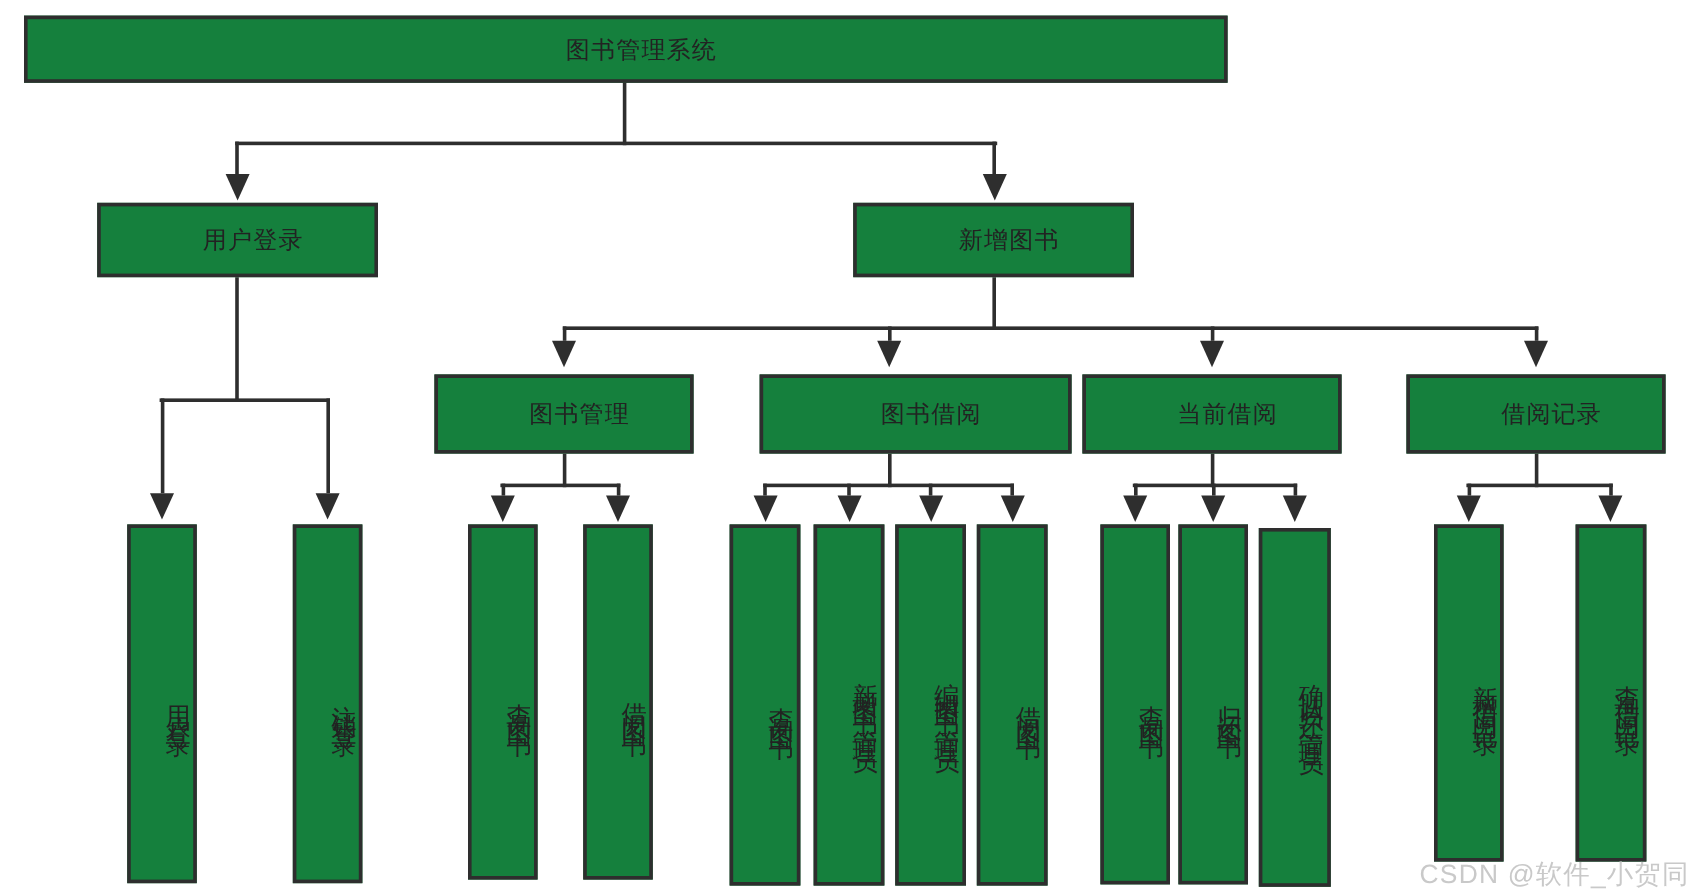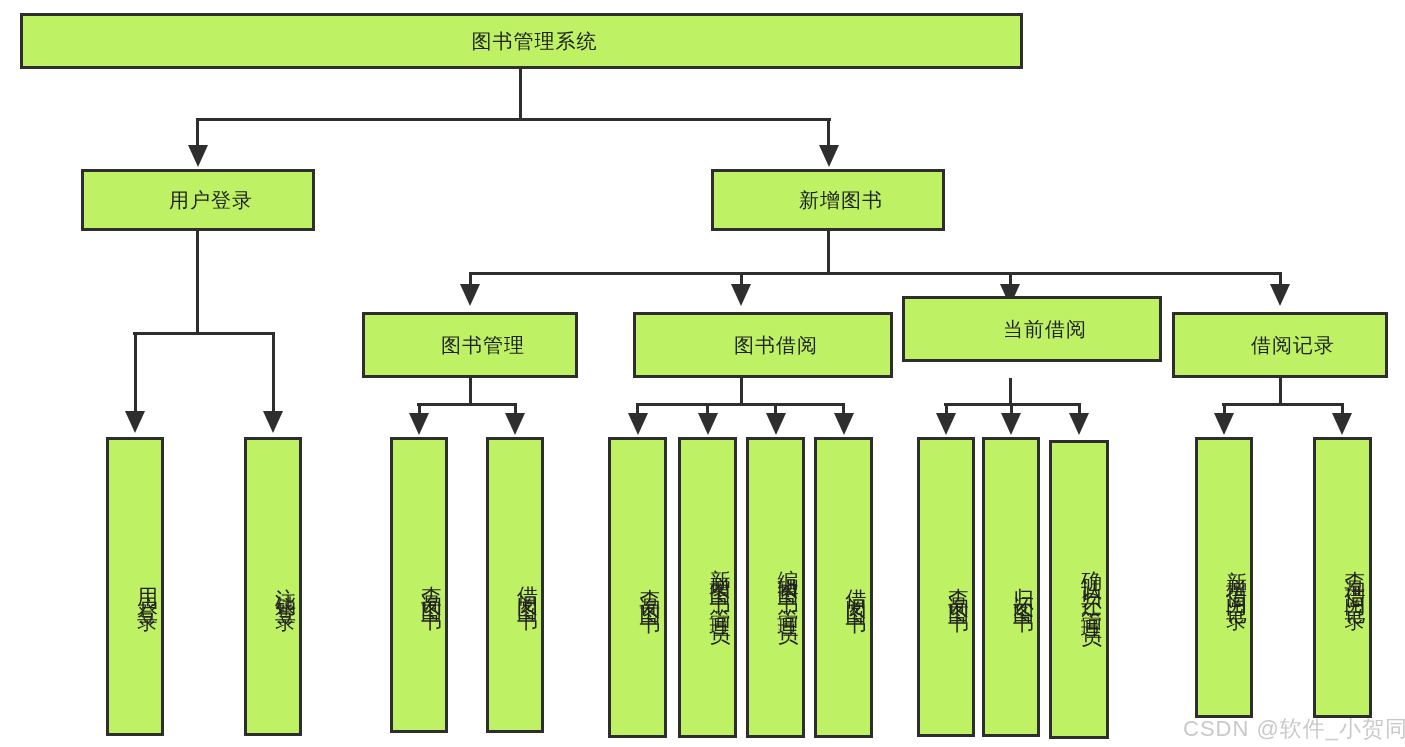--- a/index.html
+++ b/index.html
@@ -1,21 +1,21 @@
 <!DOCTYPE html>
 <html><head>
 <meta charset="utf-8">
 <style>
   html,body { margin:0; padding:0; background:#ffffff; }
   .canvas {
     position:relative; width:1405px; height:747px; background:#ffffff;
     font-family:"Liberation Sans","DejaVu Sans",sans-serif; overflow:hidden;
   }
   .box {
-    position:absolute; box-sizing:border-box; background:#bef264;
+    position:absolute; box-sizing:border-box; background:#15803d;
     border:3px solid #2e2e2e; display:flex; align-items:center; justify-content:center;
     color:#222222; z-index:2;padding-left:26px;
   }
   .h-box span { font-size:20px; letter-spacing:1px; white-space:nowrap; }
   .leaf span {
     writing-mode:vertical-rl; text-orientation:mixed;
     font-size:21px; letter-spacing:8px; line-height:1; white-space:nowrap;
   }
   .line { position:absolute; background:#2e2e2e; z-index:1; }
   .arrow {
@@ -68,21 +68,21 @@
   <div class="arrow" style="left:1000px;top:284px"></div>
   <div class="line" style="left:1279px;top:272px;width:3px;height:12px"></div>
   <div class="arrow" style="left:1270px;top:284px"></div>
 
   <div class="box h-box" style="left:362px;top:312px;width:216px;height:66px">
     <span>图书管理</span>
   </div>
   <div class="box h-box" style="left:633px;top:312px;width:260px;height:66px">
     <span>图书借阅</span>
   </div>
-  <div class="box h-box" style="left:902px;top:296px;width:260px;height:66px">
+  <div class="box h-box" style="left:902px;top:312px;width:216px;height:66px">
     <span>当前借阅</span>
   </div>
   <div class="box h-box" style="left:1172px;top:312px;width:216px;height:66px">
     <span>借阅记录</span>
   </div>
 
   <div class="line" style="left:469px;top:378px;width:3px;height:28px"></div>
   <div class="line" style="left:417px;top:403px;width:100px;height:3px"></div>
   <div class="line" style="left:418px;top:403px;width:3px;height:10px"></div>
   <div class="arrow" style="left:409px;top:413px"></div>

